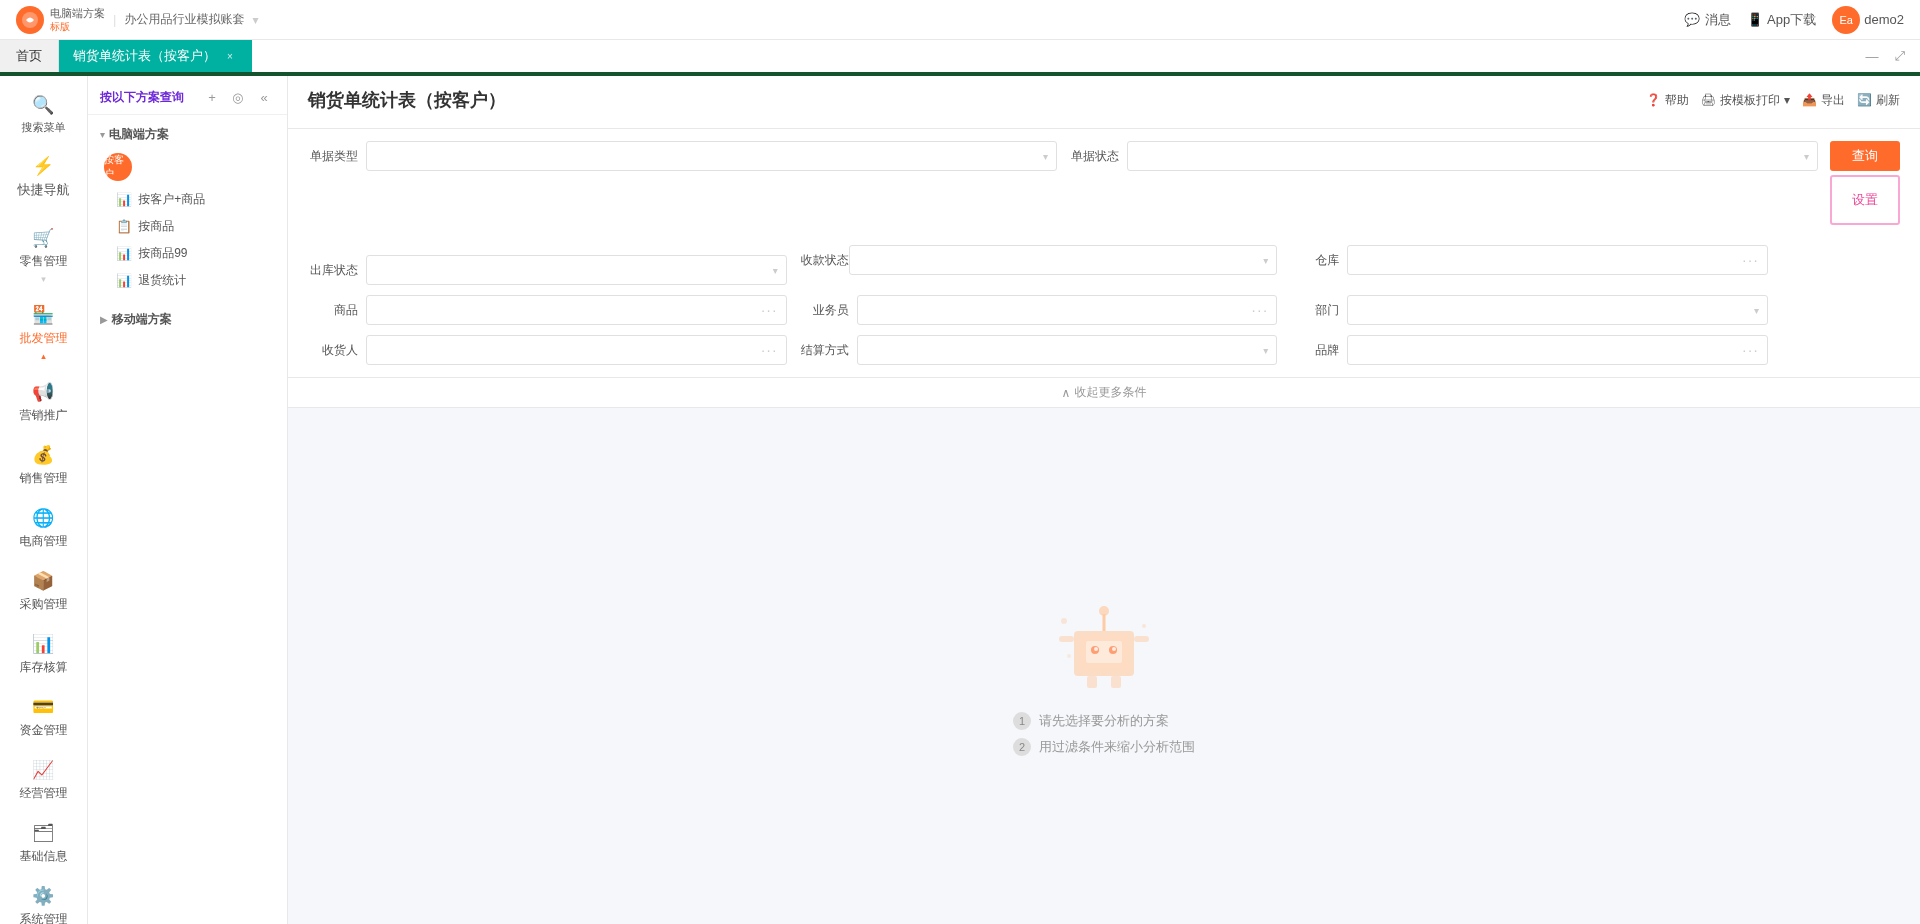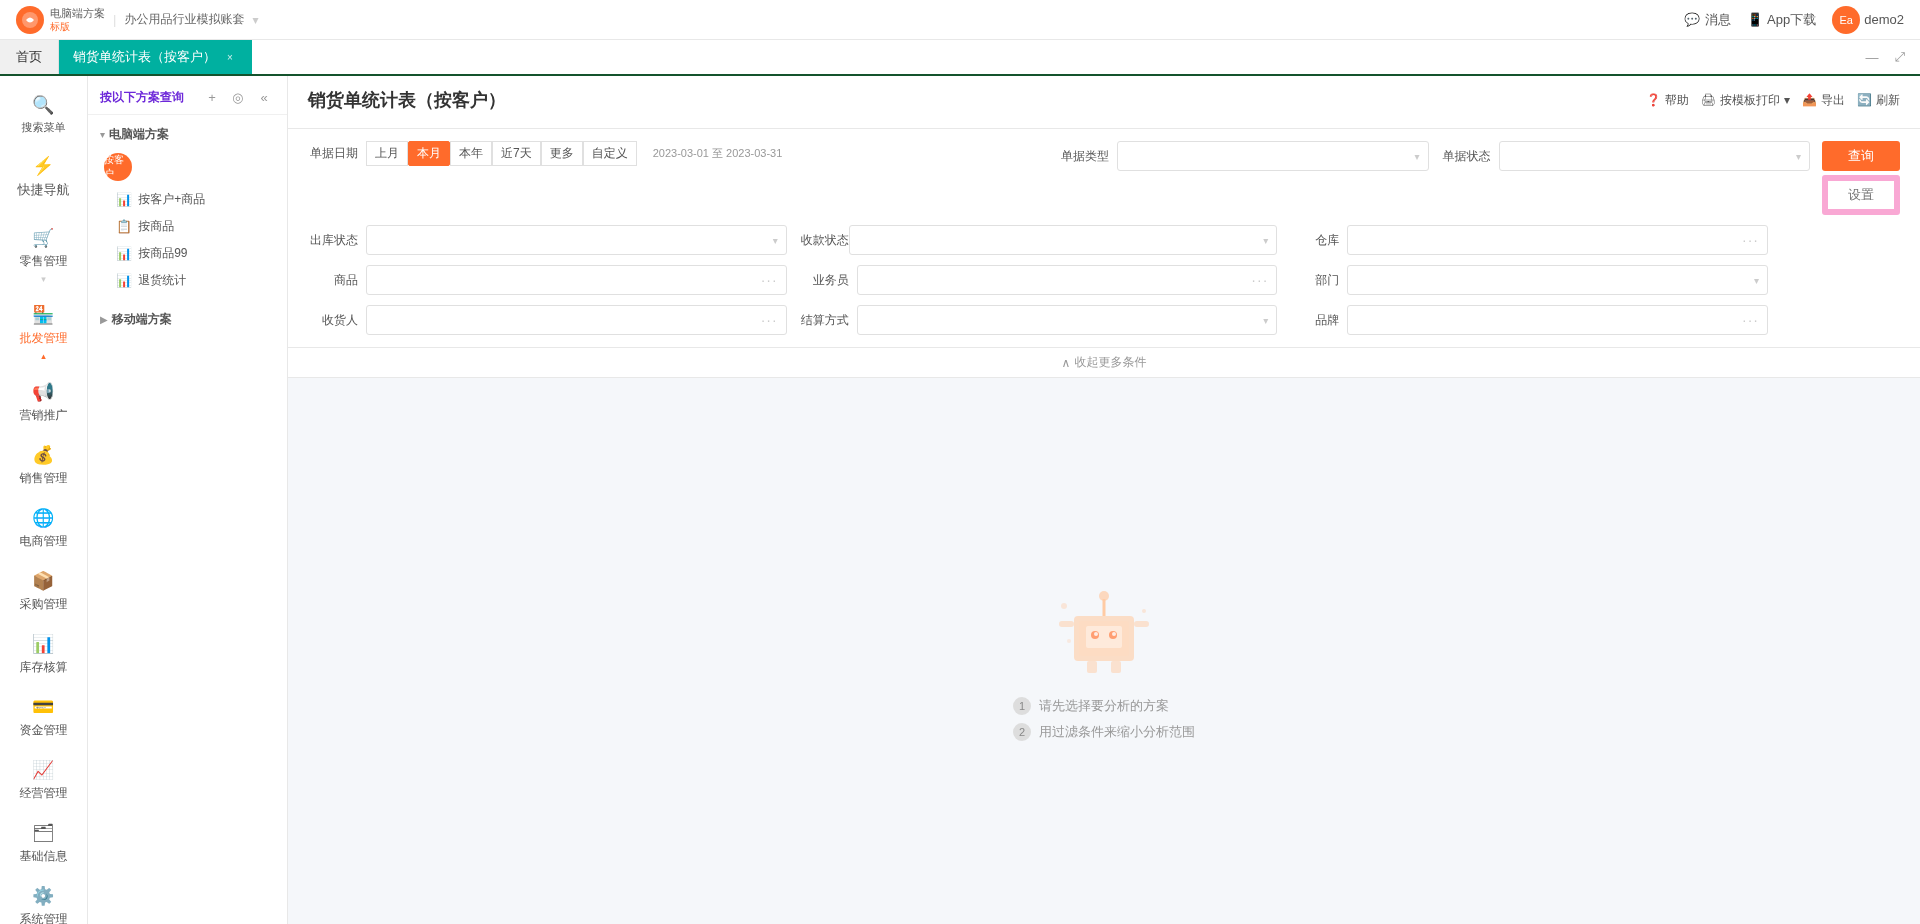--- a/index.html
+++ b/index.html
@@ -11,21 +11,21 @@
     .logo-area { display: flex; align-items: center; gap: 6px; }
     .logo-icon { width: 28px; height: 28px; background: #ff6b2b; border-radius: 50%; display: flex; align-items: center; justify-content: center; color: #fff; font-size: 10px; font-weight: bold; }
     .logo-text { font-size: 11px; color: #666; line-height: 1.3; }
     .breadcrumb-title { font-size: 12px; color: #666; }
     .breadcrumb-arrow { color: #ccc; font-size: 12px; cursor: pointer; }
     .top-bar-right { display: flex; align-items: center; gap: 16px; }
     .top-right-item { display: flex; align-items: center; gap: 4px; color: #555; font-size: 13px; cursor: pointer; }
     .avatar { width: 28px; height: 28px; border-radius: 50%; background: #ff6b2b; display: flex; align-items: center; justify-content: center; color: #fff; font-size: 11px; overflow: hidden; }
 
     
-    .tab-bar { background: #fff; height: 36px; display: flex; align-items: stretch; border-bottom: 2px solid #14532d; flex-shrink: 0; }
+    .tab-bar { background: #fff; height: 36px; display: flex; align-items: stretch; border-bottom: 4px solid #14532d; flex-shrink: 0; }
     .tab-home { padding: 0 16px; display: flex; align-items: center; background: #f0f0f0; color: #333; font-size: 13px; cursor: pointer; border-right: 1px solid #e0e0e0; }
     .tab-active { padding: 0 14px; display: flex; align-items: center; gap: 6px; background: #00b0a0; color: #fff; font-size: 13px; cursor: pointer; }
     .tab-close { width: 16px; height: 16px; border-radius: 50%; display: flex; align-items: center; justify-content: center; font-size: 10px; color: rgba(255,255,255,0.8); cursor: pointer; }
     .tab-bar-actions { margin-left: auto; display: flex; align-items: center; padding-right: 8px; gap: 4px; }
     .tab-action-btn { width: 24px; height: 24px; display: flex; align-items: center; justify-content: center; cursor: pointer; color: #999; border-radius: 3px; }
 
     
     .main-layout { display: flex; flex: 1; overflow: hidden; }
 
     
@@ -71,21 +71,21 @@
     .filter-date-group { display: flex; align-items: center; gap: 0; }
     .date-btn { padding: 3px 8px; font-size: 12px; border: 1px solid #e0e0e0; cursor: pointer; background: #fff; color: #555; }
     .date-btn.active { background: #ff6b2b; border-color: #ff6b2b; color: #fff; border-radius: 2px; }
     .date-range-text { font-size: 11px; color: #999; margin-left: 8px; }
     .filter-select { flex: 1; height: 30px; border: 1px solid #e0e0e0; border-radius: 3px; padding: 0 8px; font-size: 12px; color: #555; background: #fff; display: flex; align-items: center; justify-content: space-between; cursor: pointer; min-width: 0; }
     .filter-select-arrow { color: #ccc; font-size: 10px; }
     .filter-select-dots { color: #ccc; font-size: 14px; letter-spacing: 1px; }
 
     
     .query-btn { padding: 6px 20px; background: #ff6b2b; border: none; border-radius: 3px; color: #fff; font-size: 13px; cursor: pointer; }
-    .setting-btn { padding: 5px 20px; background: #fff; border: 6px solid #f9a8d4; border-radius: 3px; color: #737373; font-size: 13px; cursor: pointer; }
+    .setting-btn { padding: 14px 20px; background: #fff; border: 2px solid #f9a8d4; border-radius: 3px; color: #ec4899; font-size: 13px; cursor: pointer; }
 
     
     .collapse-bar { display: flex; align-items: center; justify-content: center; padding: 6px; background: #fff; border-bottom: 1px solid #e8e8e8; cursor: pointer; color: #999; font-size: 12px; gap: 4px; }
 
     
     .data-area { flex: 1; display: flex; align-items: center; justify-content: center; flex-direction: column; background: #f5f7fa; }
     .empty-state { display: flex; flex-direction: column; align-items: center; gap: 16px; }
     .empty-hints { display: flex; flex-direction: column; gap: 8px; }
     .empty-hint { display: flex; align-items: center; gap: 8px; font-size: 13px; color: #999; }
     .hint-num { width: 18px; height: 18px; border-radius: 50%; background: #ddd; display: flex; align-items: center; justify-content: center; font-size: 11px; color: #888; }
@@ -283,32 +283,20 @@
               <span>刷新</span>
             </div>
           </div>
         </div>
       </div>
 
       <div class="filter-area">
 
         <div style="display: flex; align-items: flex-start; gap: 12px; margin-bottom: 10px;">
 
-          <div style="display: flex; align-items: center; gap: 8px; flex: 2;">
-            <span class="filter-label">单据日期</span>
-            <div class="filter-date-group">
-              <button class="date-btn">上月</button>
-              <button class="date-btn active">本月</button>
-              <button class="date-btn">本年</button>
-              <button class="date-btn">近7天</button>
-              <button class="date-btn">更多</button>
-              <button class="date-btn">自定义</button>
-            </div>
-            <span class="date-range-text">2023-03-01 至 2023-03-31</span>
-          </div>
 
           <div style="display: flex; align-items: center; gap: 8px; flex: 1;">
             <span class="filter-label">单据类型</span>
             <div class="filter-select">
               <span></span>
               <span class="filter-select-arrow">▾</span>
             </div>
           </div>
 
           <div style="display: flex; align-items: center; gap: 8px; flex: 1;">
@@ -319,21 +307,21 @@
             </div>
           </div>
 
           <div style="display: flex; flex-direction: column; gap: 4px; flex-shrink: 0;">
             <button class="query-btn">查询</button>
             <button class="setting-btn">设置</button>
           </div>
         </div>
 
         <div style="display: flex; align-items: center; gap: 12px; margin-bottom: 10px;">
-          <div style="display: flex; align-items: center; gap: 8px; flex: 1;">
+          <div style="display: flex; align-items: center; gap: 8px; flex: 1; margin-top: 20px;">
             <span class="filter-label">出库状态</span>
             <div class="filter-select">
               <span></span>
               <span class="filter-select-arrow">▾</span>
             </div>
           </div>
           <div style="display: flex; align-items: center; gap: 0; flex: 1;">
             <span class="filter-label">收款状态</span>
             <div class="filter-select">
               <span></span>

